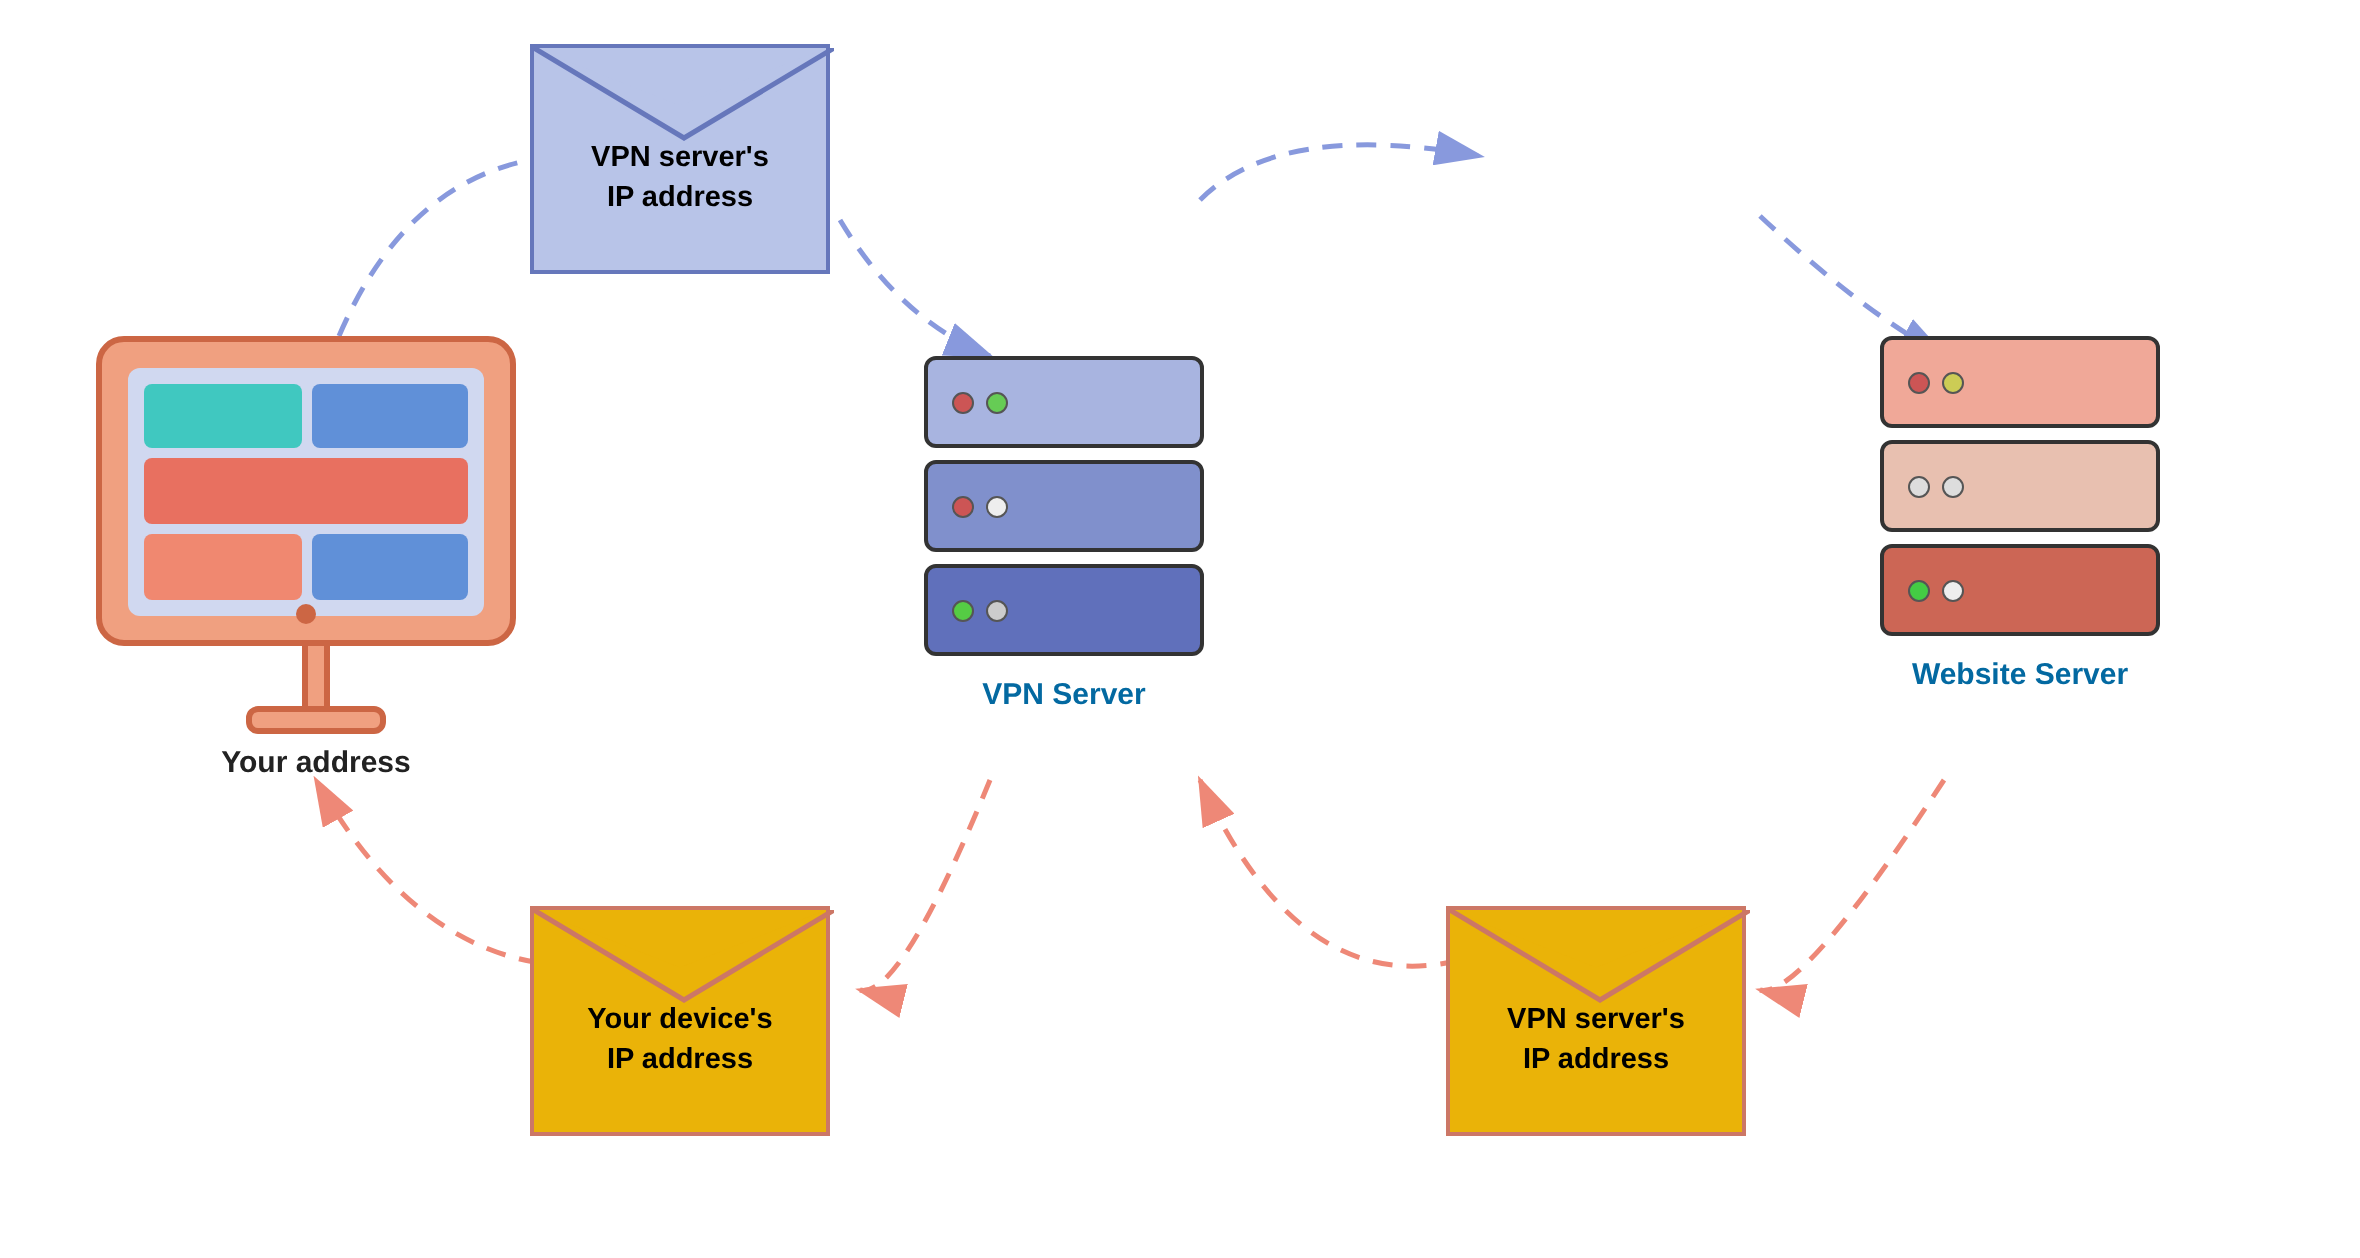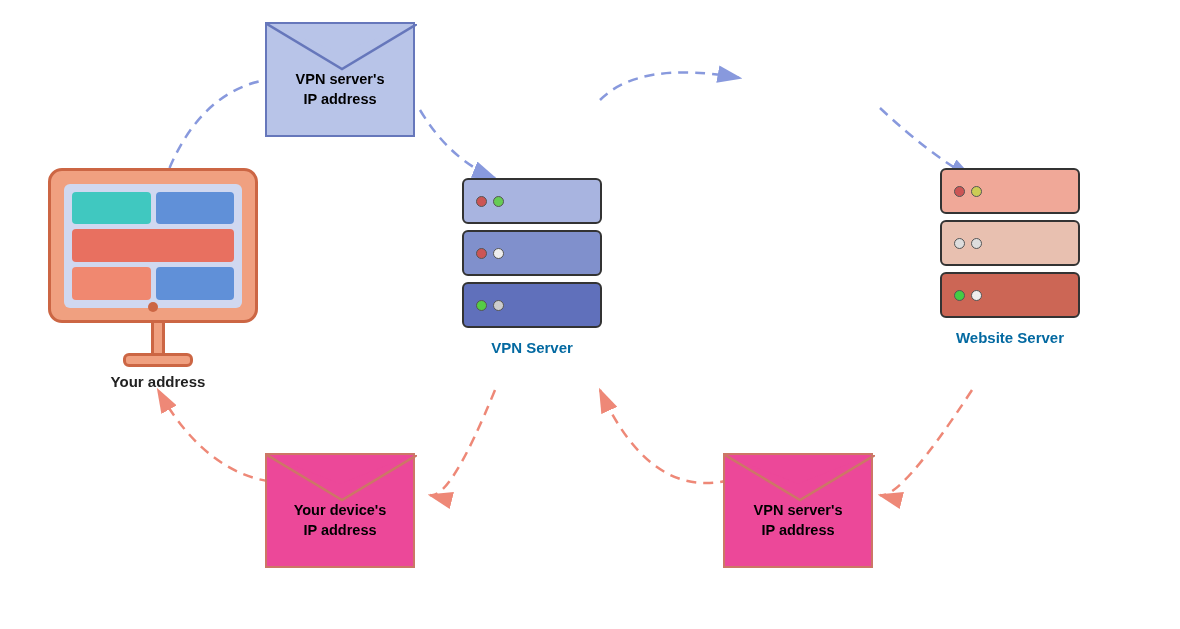--- a/index.html
+++ b/index.html
@@ -60,21 +60,21 @@
     }
     .envelope-text {
       margin-top: 20px;
       position: relative;
       z-index: 2;
       font-size: 14.5px;
       font-weight: 600;
     }
 
     .env-blue .envelope-body { background: #b8c4e8; border-color: #6677bb; }
-    .env-pink .envelope-body { background: #ec4899; border-color: #cc7766; }
+    .env-pink .envelope-body { background: #eab308; border-color: #cc7766; }
 
     
     .server-rack {
       position: absolute;
       display: flex;
       flex-direction: column;
       gap: 6px;
     }
     .server-unit {
       width: 140px;

